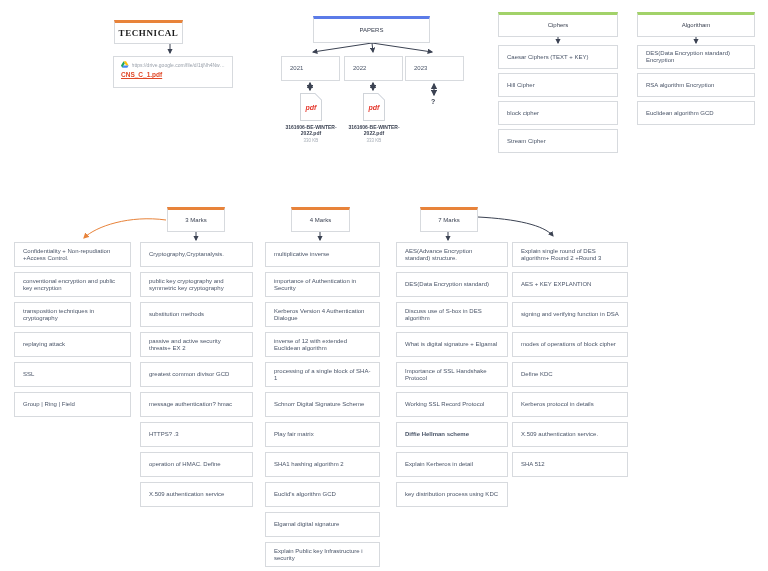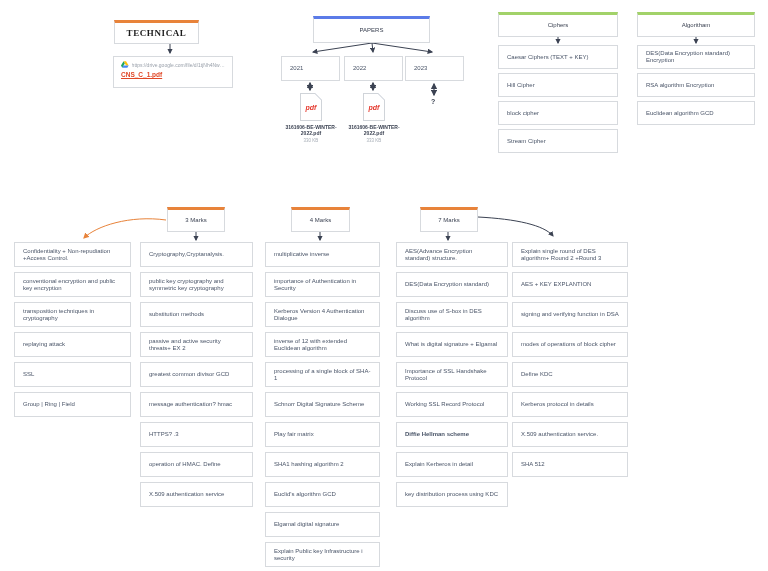--- a/index.html
+++ b/index.html
@@ -93,21 +93,21 @@
     <path d="M696,37 L696,43" stroke="#3b4252" stroke-width="1" fill="none" marker-end="url(#ah)"></path>
 
     <path d="M196,232 L196,240" stroke="#3b4252" stroke-width="1" fill="none" marker-end="url(#ah)"></path>
     <path d="M320,232 L320,240" stroke="#3b4252" stroke-width="1" fill="none" marker-end="url(#ah)"></path>
     <path d="M448,232 L448,240" stroke="#3b4252" stroke-width="1" fill="none" marker-end="url(#ah)"></path>
 
     <path d="M166,220 C130,215 96,226 84,238" stroke="#e8833a" stroke-width="1" fill="none" marker-end="url(#aho)"></path>
     <path d="M478,217 C516,219 544,225 553,236" stroke="#3b4252" stroke-width="1" fill="none" marker-end="url(#ah)"></path>
   </svg>
 
-  <div class="node hdr top-orange technical-hdr" style="left:114px; top:20px; width:85px; height:24px;">
+  <div class="node hdr top-orange technical-hdr" style="left:114px; top:20px; width:69px; height:24px;">
     <span>TECHNICAL</span>
   </div>
 
   <div class="linkcard" style="left:113px; top:56px; width:120px; height:32px;">
     <div class="url-row">
       <svg width="8" height="7" viewBox="0 0 24 21">
         <path fill="#FFC107" d="M8 0h8l8 14h-8z"></path>
         <path fill="#1FA463" d="M8 0L0 14l4 7 8-14z"></path>
         <path fill="#4688F4" d="M4 21h16l4-7H8z"></path>
       </svg>

